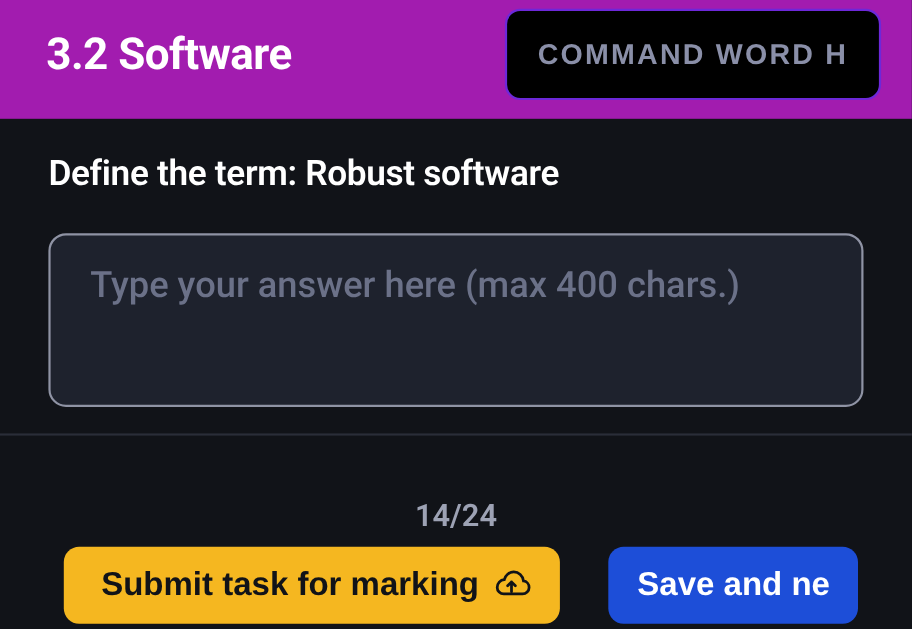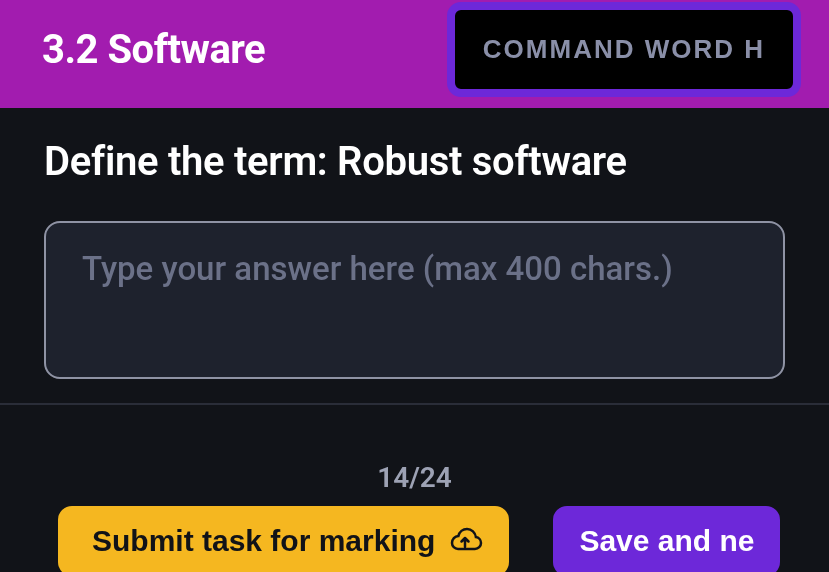--- a/index.html
+++ b/index.html
@@ -23,36 +23,36 @@
     height: 108px;
   }
   .title {
     color: #ffffff;
     font-size: 40px;
     font-weight: 700;
     letter-spacing: -0.5px;
   }
   .command-btn {
     background: #000000;
-    border: 8px solid #6d28d9;
+    border: 2px solid #6d28d9;
     border-radius: 14px;
     color: #8a8fa8;
     font-size: 26px;
     font-weight: 700;
     letter-spacing: 2px;
     padding: 24px 28px;
     cursor: pointer;
     white-space: nowrap;
   }
   .content {
     padding: 30px 44px 16px 44px;
   }
   .question {
     color: #ffffff;
-    font-size: 40px;
+    font-size: 32px;
     font-weight: 600;
     letter-spacing: -0.3px;
     margin-bottom: 36px;
   }
   .answer-box {
     width: 100%;
     height: 158px;
     background: #1e222d;
     border: 2px solid #8f93a4;
     border-radius: 16px;
@@ -93,21 +93,21 @@
     font-size: 30px;
     font-weight: 600;
     padding: 18px 26px 18px 34px;
     cursor: pointer;
     display: inline-flex;
     align-items: center;
     gap: 12px;
     white-space: nowrap;
   }
   .save-btn {
-    background: #6d28d9;
+    background: #1d4ed8;
     color: #ffffff;
     border: none;
     border-radius: 14px;
     font-size: 30px;
     font-weight: 600;
     padding: 18px 26px;
     cursor: pointer;
     white-space: nowrap;
   }
   .cloud-icon {

